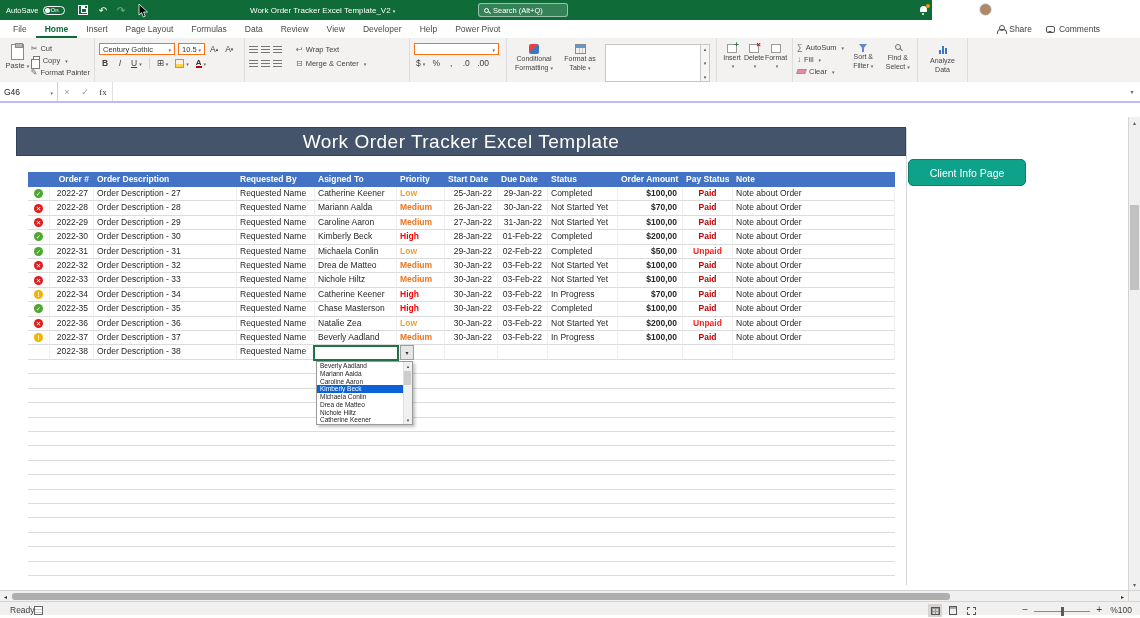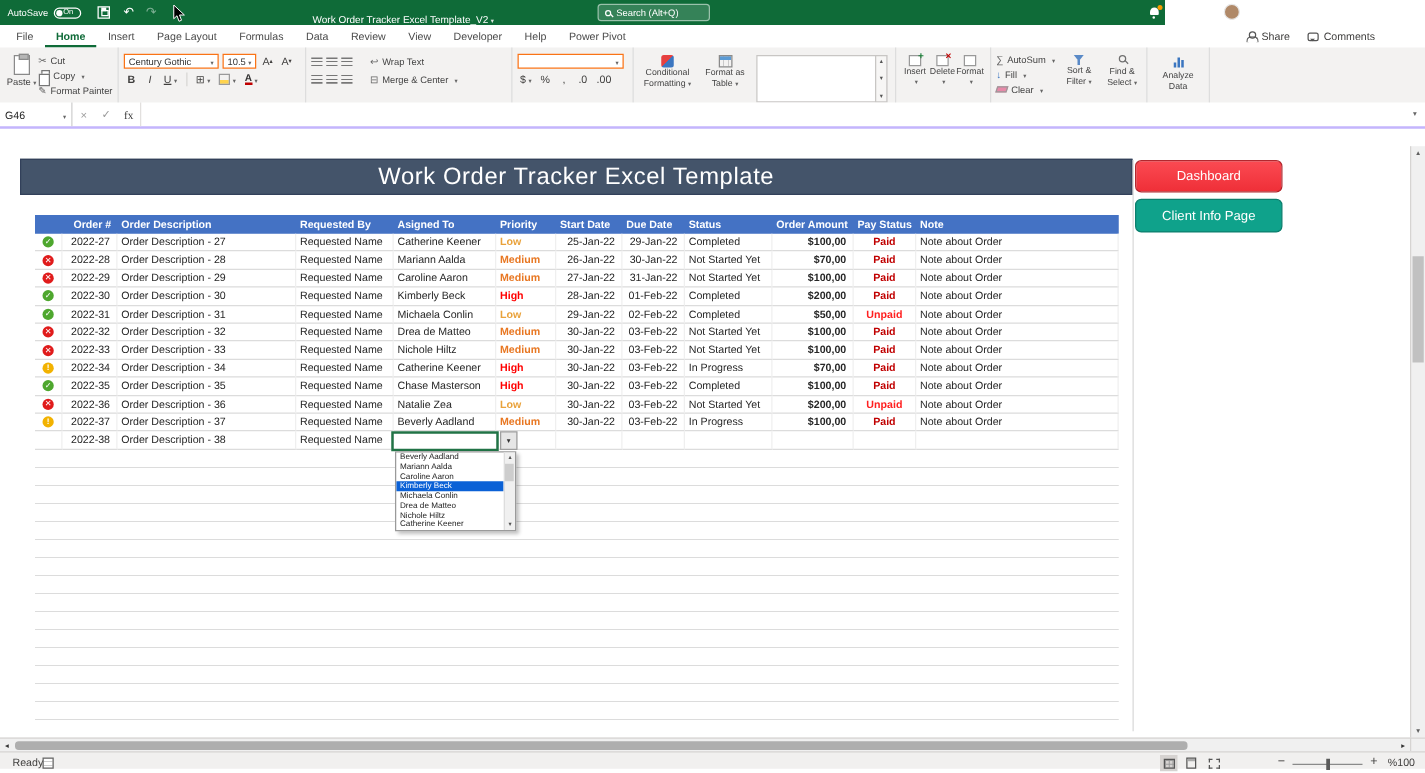--- a/index.html
+++ b/index.html
@@ -10,21 +10,21 @@
   .titlebar{position:absolute;left:0;top:0;width:932px;height:20px;background:var(--titlebar-green);color:#fff}
   .autosave{position:absolute;left:6px;top:0;height:20px;display:flex;align-items:center;gap:4px;font-size:7.5px}
   .as-toggle{width:22px;height:9px;border:1px solid #fff;border-radius:5px;display:flex;align-items:center;padding:0 1px;gap:1px}
   .as-knob{width:5px;height:5px;border-radius:50%;background:#fff}
   .as-state{font-size:6px;color:#fff}
   .tb-ic{position:absolute;top:0;height:20px;display:flex;align-items:center;justify-content:center;color:#fff}
   .i-save{width:10px;height:10px;border:1px solid #fff;position:relative}
   .i-save::before{content:"";position:absolute;top:0;left:2px;width:4px;height:3px;background:#fff}
   .i-save::after{content:"";position:absolute;bottom:1px;left:2px;width:4px;height:3px;border:1px solid #fff}
   .dim{opacity:.45}
-  .tb-title{position:absolute;left:250px;top:0;height:20px;display:flex;align-items:flex-end;font-size:8px;color:#fff}
+  .tb-title{position:absolute;left:250px;top:0;height:20px;display:flex;align-items:center;font-size:8px;color:#fff}
   .tb-title .car::after{color:#dfe9e2}
   .tb-search{position:absolute;left:478px;top:3px;width:90px;height:14px;border-radius:3px;
     background:rgba(255,255,255,.16);border:1px solid rgba(255,255,255,.5);display:flex;align-items:center;gap:4px;padding:0 5px;font-size:7.5px;color:#fff}
   .i-lens{width:5px;height:5px;border:1px solid #fff;border-radius:50%;position:relative;flex:0 0 auto}
   .i-lens::after{content:"";position:absolute;width:3px;height:1px;background:#fff;transform:rotate(45deg);right:-3px;bottom:-1px}
   .i-bell{position:relative;width:9px;height:10px}
   .i-bell::before{content:"";position:absolute;left:1px;top:1px;width:7px;height:6px;background:#fff;border-radius:4px 4px 1px 1px}
   .i-bell::after{content:"";position:absolute;left:3px;bottom:0;width:2px;height:2px;background:#fff;border-radius:50%}
   .bell-badge{position:absolute;top:-1px;right:-2px;width:4px;height:4px;border-radius:50%;background:#f59b00}
   .tb-user{position:absolute;left:934px;top:0;height:20px;display:flex;align-items:center;font-size:7.5px;color:#fff}
@@ -445,21 +445,20 @@
     </div>
   <span class="fb-btn">×</span>
   <span class="fb-btn">✓</span>
   <span class="fb-btn fb-fx">fx</span>
   <div class="fb-input"></div>
   <span class="fb-exp">▾</span>
 </div>
 
 <div class="sheet">
   <div class="banner">Work Order Tracker Excel Template</div>
-  <div class="btn-dash">Dashboard</div>
   <div class="btn-client">Client Info Page</div>
   <div class="thead">
       <div class="hcell h0"></div>
       <div class="hcell h1">Order #</div>
       <div class="hcell h2">Order Description</div>
       <div class="hcell h3">Requested By</div>
       <div class="hcell h4">Asigned To</div>
       <div class="hcell h5">Priority</div>
       <div class="hcell h6">Start Date</div>
       <div class="hcell h7">Due Date</div>

